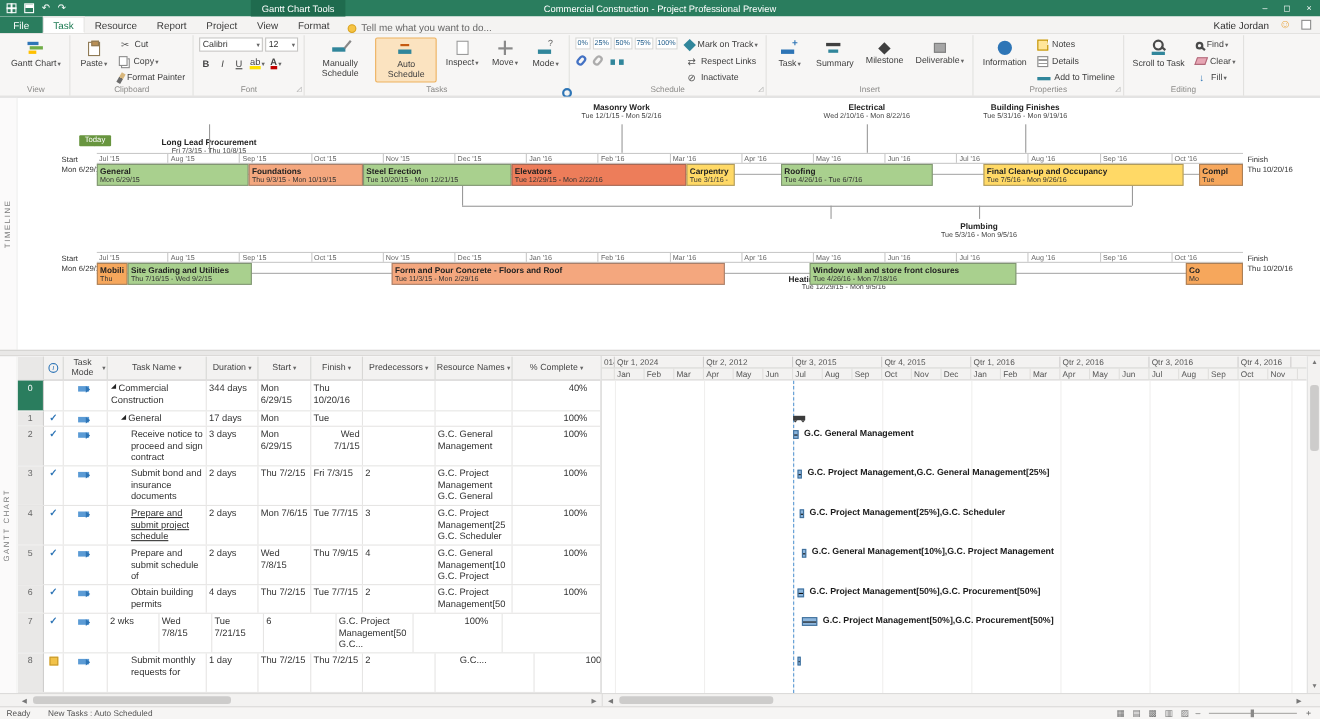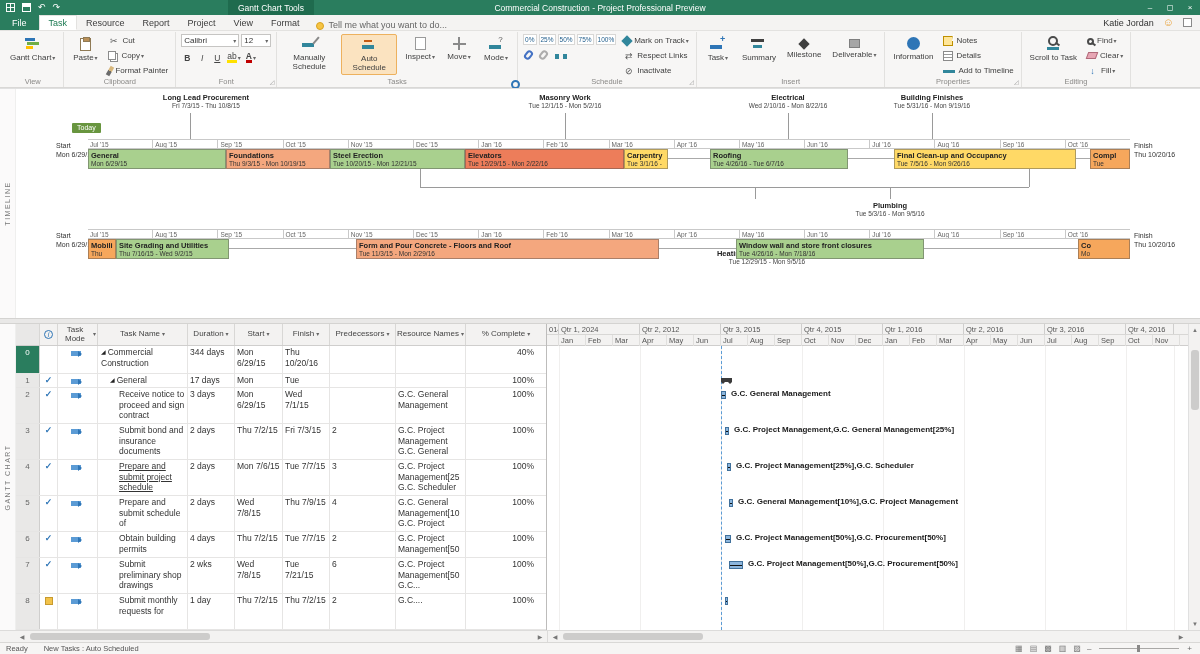--- a/index.html
+++ b/index.html
@@ -403,21 +403,21 @@
           <span>Start</span>
           <span>Mon 6/29/15</span>
         </div>
       <div class="tl-edge" style="left:1118px;top:142px">
           <span>Finish</span>
           <span>Thu 10/20/16</span>
         </div>
 
       <div class="tl-chart">
         <div class="tl-callouts" id="tl-callouts-top" style="top:4px">
-            <div class="tl-callout" style="left: 38px;">
+            <div class="tl-callout" style="left: 22px; margin-top: 32px;">
               <div class="tl-callout-title">Long Lead Procurement</div>
               <div class="tl-callout-dates">Fri 7/3/15 - Thu 10/8/15</div>
             </div>
             <div class="tl-callout" style="left: 397px;">
               <div class="tl-callout-title">Masonry Work</div>
               <div class="tl-callout-dates">Tue 12/1/15 - Mon 5/2/16</div>
             </div>
             <div class="tl-callout" style="left: 620px;">
               <div class="tl-callout-title">Electrical</div>
               <div class="tl-callout-dates">Wed 2/10/16 - Mon 8/22/16</div>
@@ -623,21 +623,21 @@
             <div class="td c-num" style="width: 24px;">2</div>
             <div class="td c-info" style="width: 18px;">
               <div class="chk">✓</div>
             </div>
             <div class="td c-mode" style="width: 40px;">
               <div class="tmode"></div>
             </div>
             <div class="td c-name" style="width: 90px; padding-left: 21px;"><span>Receive notice to proceed and sign contract</span></div>
             <div class="td c-duration" style="width: 47px;">3 days</div>
             <div class="td c-start" style="width: 48px;">Mon 6/29/15</div>
-            <div class="td c-finish" style="width: 47px;">Wed 7/1/15</div>
+            <div class="td c-finish" style="width: 47px; text-align: right;">Wed 7/1/15</div>
             <div class="td c-pred" style="width: 66px;"></div>
             <div class="td c-res" style="width: 70px;">G.C. General Management</div>
             <div class="td c-pct" style="width: 81px;">100%</div>
           </div>
           <div class="t-row" style="height: 36px;">
             <div class="td c-num" style="width: 24px;">3</div>
             <div class="td c-info" style="width: 18px;">
               <div class="chk">✓</div>
             </div>
             <div class="td c-mode" style="width: 40px;">
@@ -700,42 +700,41 @@
             <div class="td c-pct" style="width: 81px;">100%</div>
           </div>
           <div class="t-row" style="height: 36px;">
             <div class="td c-num" style="width: 24px;">7</div>
             <div class="td c-info" style="width: 18px;">
               <div class="chk">✓</div>
             </div>
             <div class="td c-mode" style="width: 40px;">
               <div class="tmode"></div>
             </div>
-            <div class="td c-name" style="width: 90px; padding-left: 21px;"><span>Submit preliminary shop drawings</span></div>
             <div class="td c-duration" style="width: 47px;">2 wks</div>
             <div class="td c-start" style="width: 48px;">Wed 7/8/15</div>
             <div class="td c-finish" style="width: 47px;">Tue 7/21/15</div>
             <div class="td c-pred" style="width: 66px;">6</div>
             <div class="td c-res" style="width: 70px;">G.C. Project Management[50 G.C...</div>
             <div class="td c-pct" style="width: 81px;">100%</div>
           </div>
           <div class="t-row" style="height: 36px;">
             <div class="td c-num" style="width: 24px;">8</div>
             <div class="td c-info" style="width: 18px;">
               <div class="warn"></div>
             </div>
             <div class="td c-mode" style="width: 40px;">
               <div class="tmode"></div>
             </div>
             <div class="td c-name" style="width: 90px; padding-left: 21px;"><span>Submit monthly requests for</span></div>
             <div class="td c-duration" style="width: 47px;">1 day</div>
             <div class="td c-start" style="width: 48px;">Thu 7/2/15</div>
             <div class="td c-finish" style="width: 47px;">Thu 7/2/15</div>
             <div class="td c-pred" style="width: 66px;">2</div>
-            <div class="td c-res" style="width: 70px;">G.C....</div>
+            <div class="td c-res" style="width: 70px; margin-left: 20px;">G.C....</div>
             <div class="td c-pct" style="width: 81px;">100%</div>
           </div>
         </div>
     </div>
     <div class="ganttwrap">
       <div class="ghead">
         <div id="g-quarters">
             <div class="gq" style="width: 12px;">014,</div>
             <div class="gq" style="width: 81px;">Qtr 1, 2024</div>
             <div class="gq" style="width: 81px;">Qtr 2, 2012</div>

